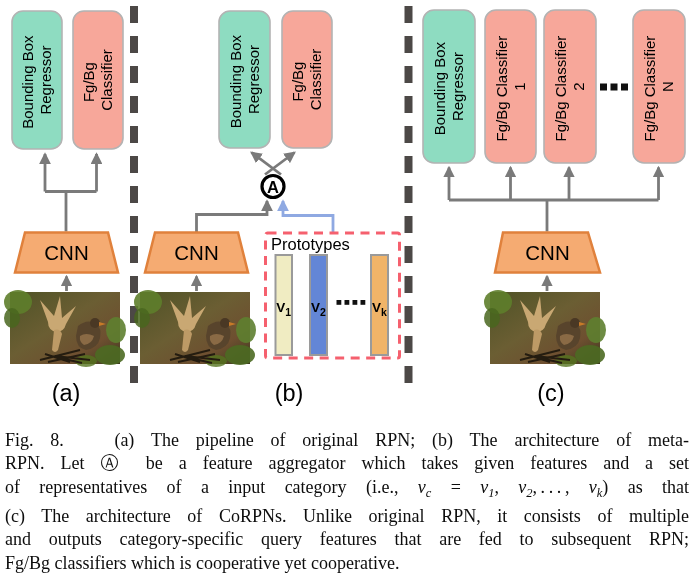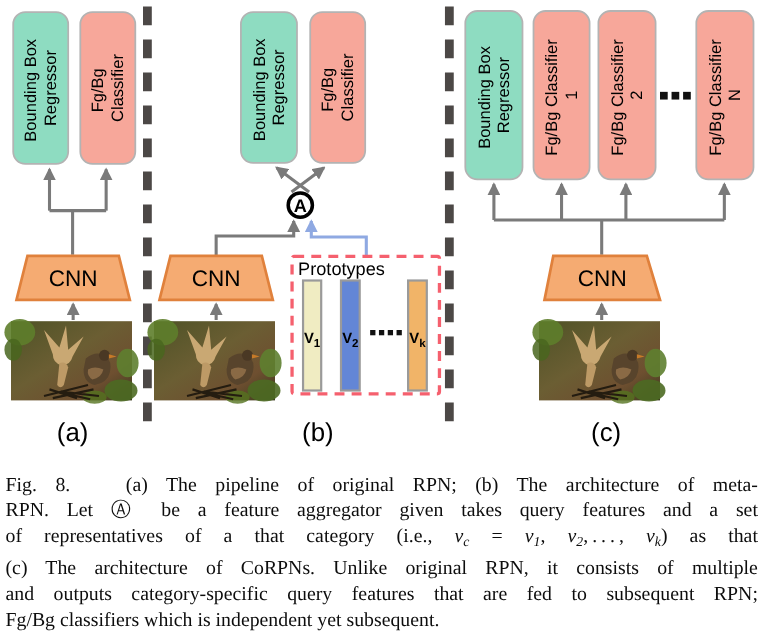--- a/index.html
+++ b/index.html
@@ -169,18 +169,18 @@
     <text x="547.5" y="260" text-anchor="middle" font-size="20.5">CNN</text>
 
     <line x1="547" y1="291" x2="547" y2="276.5" stroke="#7a7a7a" stroke-width="2.8" marker-end="url(#ahG)"></line>
     <use href="#birdpic" x="490" y="292"></use>
     <text x="551" y="401" text-anchor="middle" font-size="23.5">(c)</text>
   </g>
 </svg>
 
 <div class="figure-caption">
     <div class="cap-line just"><span>Fig. 8.&nbsp;&nbsp; (a) The pipeline of original RPN; (b) The architecture of meta-</span></div>
-    <div class="cap-line just"><span>RPN. Let </span><span class="st-circ">Ⓐ</span><span> be a feature aggregator given takes query features and a set</span></div>
-    <div class="cap-line just"><span>of representatives of a that category (i.e., </span><span class="st-i">v</span><span class="st-sub">c</span><span> = </span><span class="st-i">v</span><span class="st-sub">1</span><span>, </span><span class="st-i">v</span><span class="st-sub">2</span><span>, . . . , </span><span class="st-i">v</span><span class="st-sub">k</span><span>) as that</span></div>
+    <div class="cap-line just"><span>RPN. Let </span><span class="st-circ">Ⓐ</span><span> be a feature aggregator which takes given features and a set</span></div>
+    <div class="cap-line just"><span>of representatives of a input category (i.e., </span><span class="st-i">v</span><span class="st-sub">c</span><span> = </span><span class="st-i">v</span><span class="st-sub">1</span><span>, </span><span class="st-i">v</span><span class="st-sub">2</span><span>, . . . , </span><span class="st-i">v</span><span class="st-sub">k</span><span>) as that</span></div>
     <div class="cap-line just"><span>(c) The architecture of CoRPNs. Unlike original RPN, it consists of multiple</span></div>
     <div class="cap-line just"><span>and outputs category-specific query features that are fed to subsequent RPN;</span></div>
-    <div class="cap-line"><span>Fg/Bg classifiers which is independent yet subsequent.</span></div>
+    <div class="cap-line"><span>Fg/Bg classifiers which is cooperative yet cooperative.</span></div>
   </div>
 
 </body></html>

